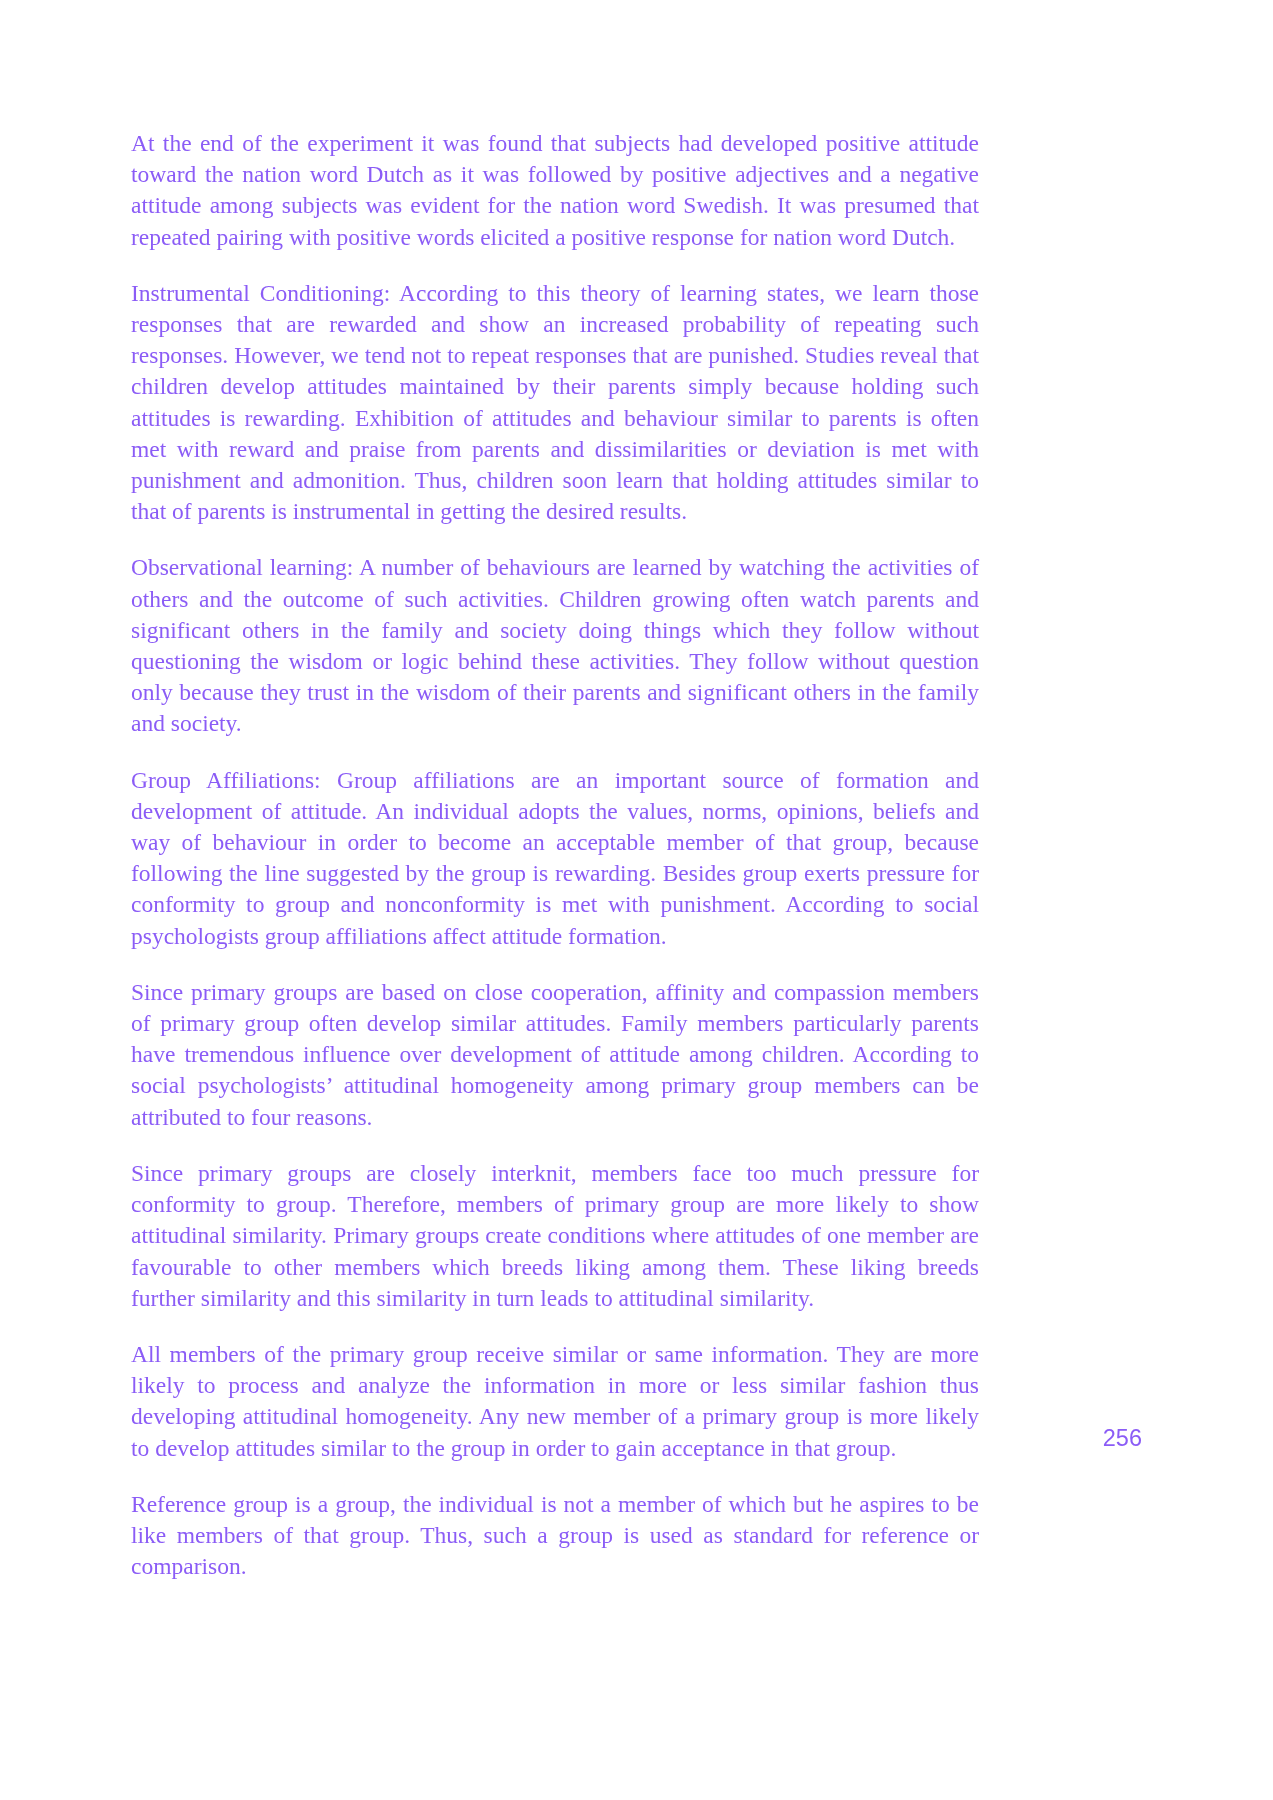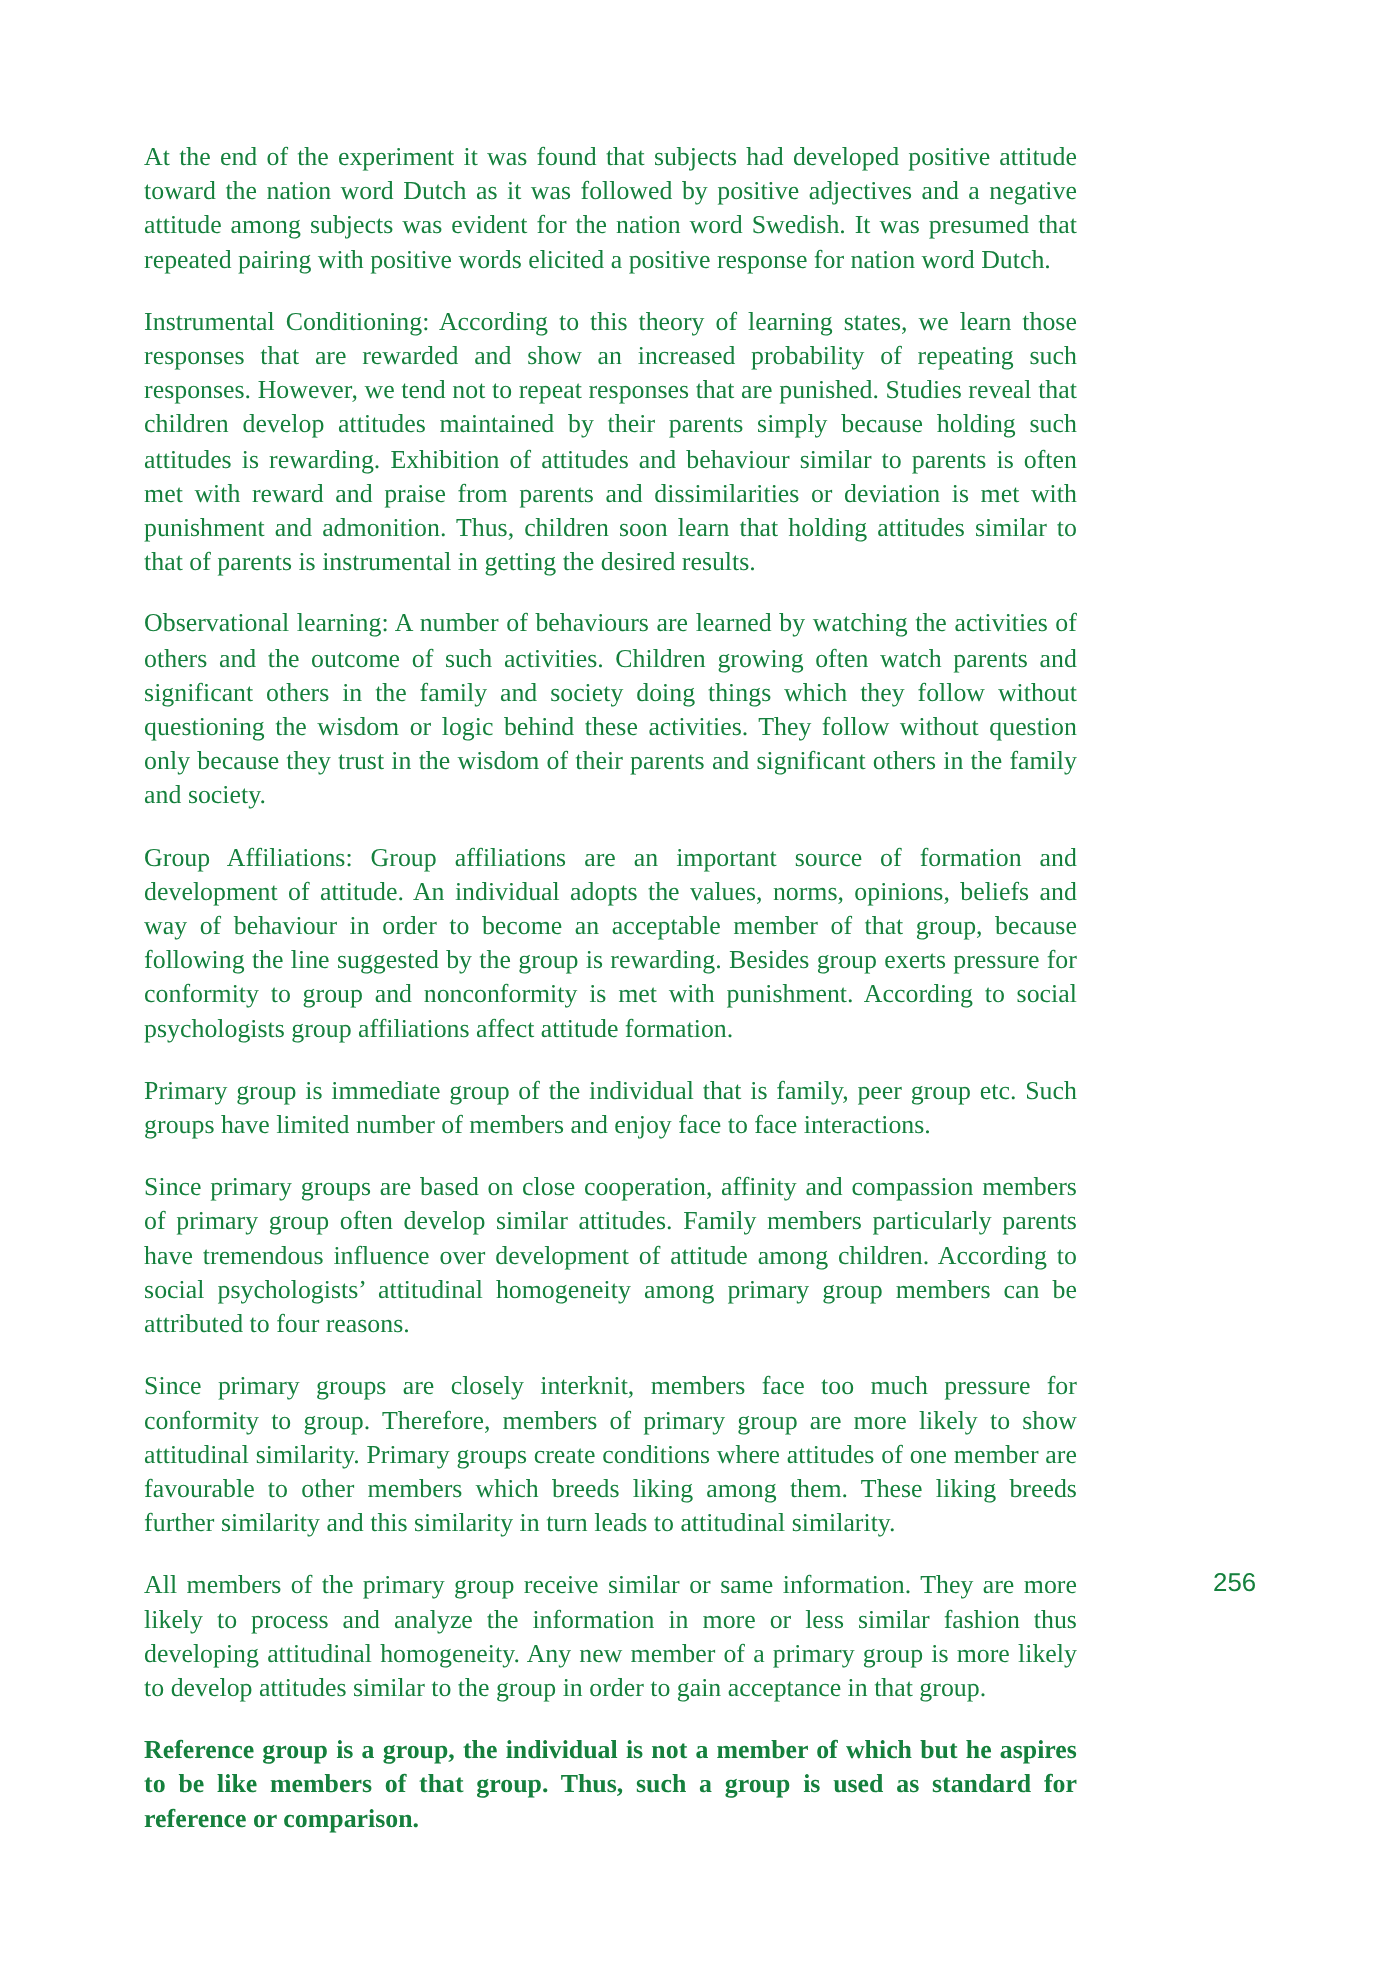--- a/index.html
+++ b/index.html
@@ -8,41 +8,40 @@
     background: #ffffff;
   }
   .page {
     position: relative;
     width: 1273px;
     height: 1800px;
     background: #ffffff;
     margin: 0 auto;
     overflow: hidden;
     font-family: "Liberation Serif", "DejaVu Serif", serif;
-    color: #15803d;
+    color: #8b5cf6;
   }
   .content {
     position: absolute;
     left: 131px;
     top: 128px;
     width: 848px;
   }
   p.para {
     margin: 0 0 25px 0;
     font-size: 23.5px;
     line-height: 31.2px;
     text-align: justify;
     text-justify: inter-word;
     -webkit-hyphens: none;
     hyphens: none;
     word-spacing: 0px;
   }
   p.para:last-child {
     margin-bottom: 16px;
-    font-weight: bold;
   }
   .lead {
     font-weight: normal;
   }
   .page-number {
     position: absolute;
     right: 131px;
     top: 1424px;
     font-size: 23.5px;
     line-height: 28px;
@@ -58,21 +57,20 @@
   <div class="content">
 
     <p class="para"><span>At the end of the experiment it was found that subjects had developed positive attitude toward the nation word Dutch as it was followed by positive adjectives and a negative attitude among subjects was evident for the nation word Swedish. It was presumed that repeated pairing with positive words elicited a positive response for nation word Dutch.</span></p>
 
     <p class="para"><span class="lead">Instrumental Conditioning</span><span>: According to this theory of learning states, we learn those responses that are rewarded and show an increased probability of repeating such responses. However, we tend not to repeat responses that are punished. Studies reveal that children develop attitudes maintained by their parents simply because holding such attitudes is rewarding. Exhibition of attitudes and behaviour similar to parents is often met with reward and praise from parents and dissimilarities or deviation is met with punishment and admonition. Thus, children soon learn that holding attitudes similar to that of parents is instrumental in getting the desired results.</span></p>
 
     <p class="para"><span class="lead">Observational learning</span><span>: A number of behaviours are learned by watching the activities of others and the outcome of such activities. Children growing often watch parents and significant others in the family and society doing things which they follow without questioning the wisdom or logic behind these activities. They follow without question only because they trust in the wisdom of their parents and significant others in the family and society.</span></p>
 
     <p class="para"><span class="lead">Group Affiliations</span><span>: Group affiliations are an important source of formation and development of attitude. An individual adopts the values, norms, opinions, beliefs and way of behaviour in order to become an acceptable member of that group, because following the line suggested by the group is rewarding. Besides group exerts pressure for conformity to group and nonconformity is met with punishment. According to social psychologists group affiliations affect attitude formation.</span></p>
 
-    <p class="para"><span>Primary group is immediate group of the individual that is family, peer group etc. Such groups have limited number of members and enjoy face to face interactions.</span></p>
 
     <p class="para"><span>Since primary groups are based on close cooperation, affinity and compassion members of primary group often develop similar attitudes. Family members particularly parents have tremendous influence over development of attitude among children. According to social psychologists’ attitudinal homogeneity among primary group members can be attributed to four reasons.</span></p>
 
     <p class="para"><span>Since primary groups are closely interknit, members face too much pressure for conformity to group. Therefore, members of primary group are more likely to show attitudinal similarity. Primary groups create conditions where attitudes of one member are favourable to other members which breeds liking among them. These liking breeds further similarity and this similarity in turn leads to attitudinal similarity.</span></p>
 
     <p class="para"><span>All members of the primary group receive similar or same information. They are more likely to process and analyze the information in more or less similar fashion thus developing attitudinal homogeneity. Any new member of a primary group is more likely to develop attitudes similar to the group in order to gain acceptance in that group.</span></p>
 
     <p class="para"><span>Reference group is a group, the individual is not a member of which but he aspires to be like members of that group. Thus, such a group is used as standard for reference or comparison.</span></p>
 
   </div>

